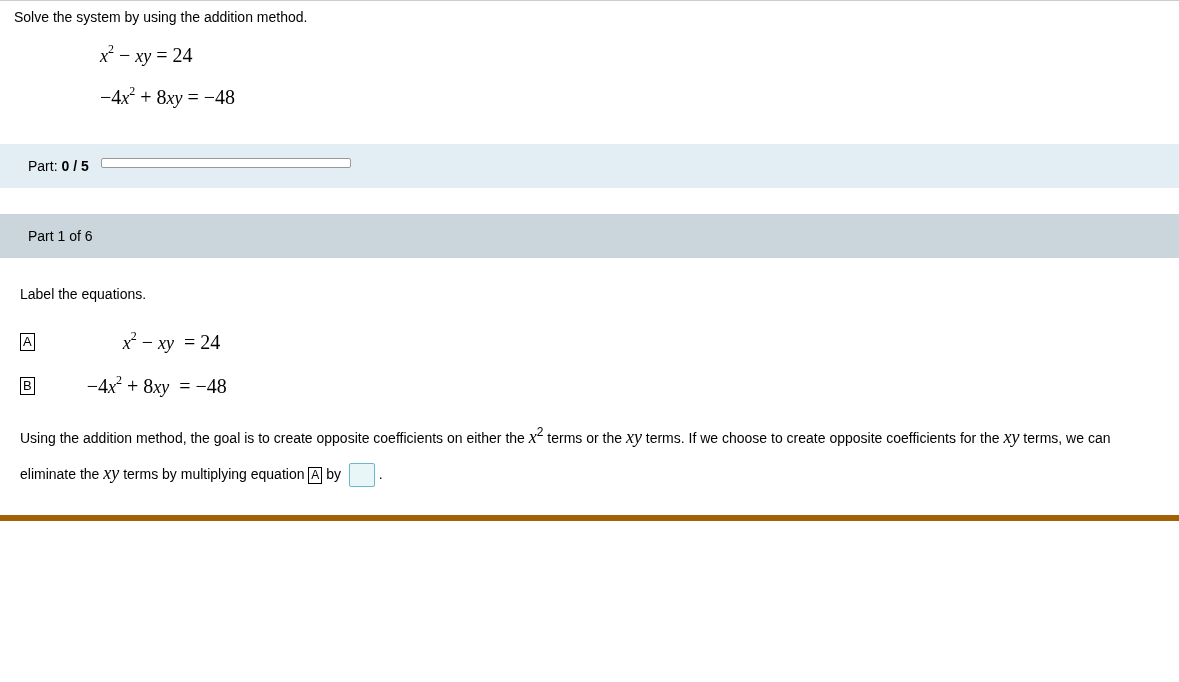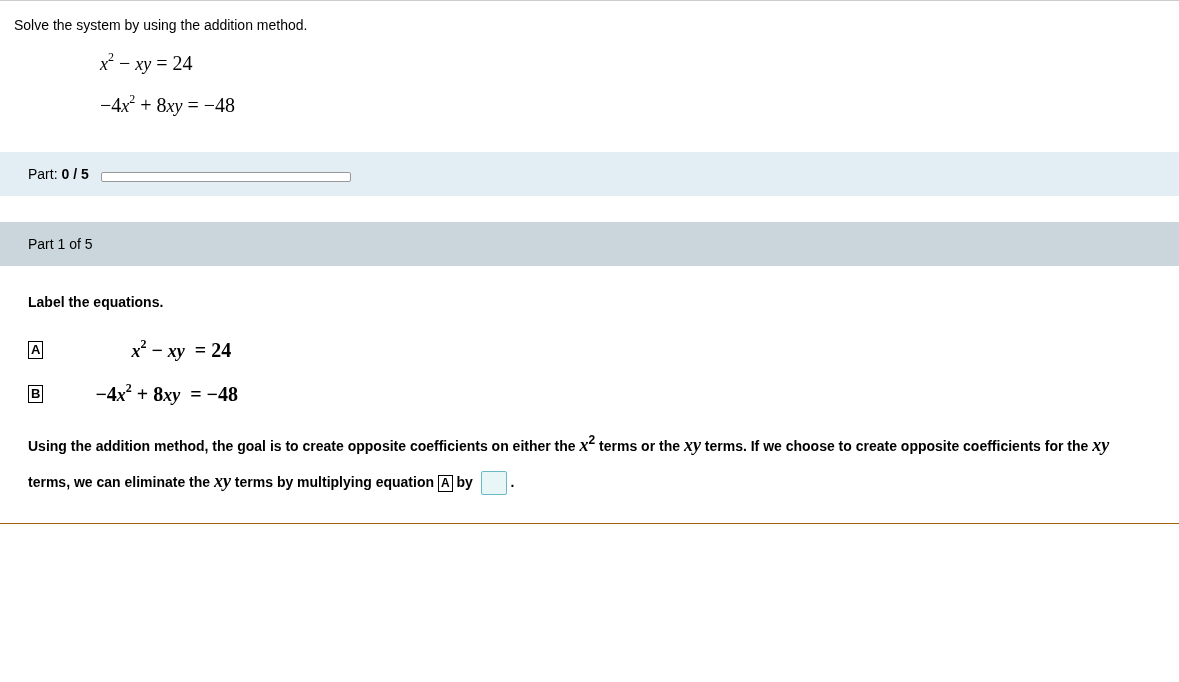--- a/index.html
+++ b/index.html
@@ -8,21 +8,21 @@
       box-sizing: border-box;
     }
     body {
       font-family: Verdana, Arial, sans-serif;
       font-size: 14px;
       color: #000;
       background: #fff;
       width: 1179px;
     }
     .problem-statement {
-      padding: 16px 14px 12px;
+      padding: 8px 14px 12px;
       border-top: 1px solid #ccc;
     }
     .equations {
       padding: 6px 0 6px 86px;
     }
     .equation {
       font-family: 'Times New Roman', serif;
       font-size: 20px;
       font-style: italic;
       margin: 12px 0 18px;
@@ -34,21 +34,21 @@
       position: relative;
       top: -1px;
     }
     .num {
       font-style: normal;
     }
     .part-progress {
       background: #e3eef4;
       padding: 14px 28px;
       display: flex;
-      align-items: flex-end;
+      align-items: flex-start;
       gap: 12px;
     }
     .part-progress-label {
       font-weight: normal;
     }
     .part-progress-label b {
       font-weight: bold;
     }
     .progress-bar {
       width: 250px;
@@ -62,23 +62,22 @@
       height: 100%;
       width: 0%;
       background: #5fa8d3;
     }
     .part-header {
       background: #cad6db;
       padding: 14px 28px;
       margin-top: 12px;
     }
     .part-body {
-      padding: 28px 28px 24px;
-      border-bottom: 1px solid #a16207;
-      font-weight: bold;
+      padding: 28px 20px 24px;
+      border-bottom: 6px solid #a16207;
     }
     .subheading {
       margin-bottom: 28px;
     }
     .labeled-eq {
       display: flex;
       align-items: center;
       margin-bottom: 20px;
     }
     .eq-label-box {
@@ -154,21 +153,21 @@
     <span>Part: </span><b><span>0</span><span> / </span><span>5</span></b>
   </span>
   <div class="progress-bar">
     <div class="progress-fill"></div>
   </div>
 </div>
 
 <div class="separator-gap"></div>
 
 <div class="part-header">
-  <span>Part 1 of 5</span>
+  <span>Part 1 of 6</span>
 </div>
 
 <div class="part-body">
   <div class="subheading">Label the equations.</div>
 
   <div class="labeled-eq">
     <span class="eq-label-box a">A</span>
     <span class="eq-math">
       <span class="math-inline">x</span><span class="sup num">2</span> <span class="num">−</span> <span class="math-inline">xy</span>&nbsp; <span class="num">= 24</span>
     </span>

